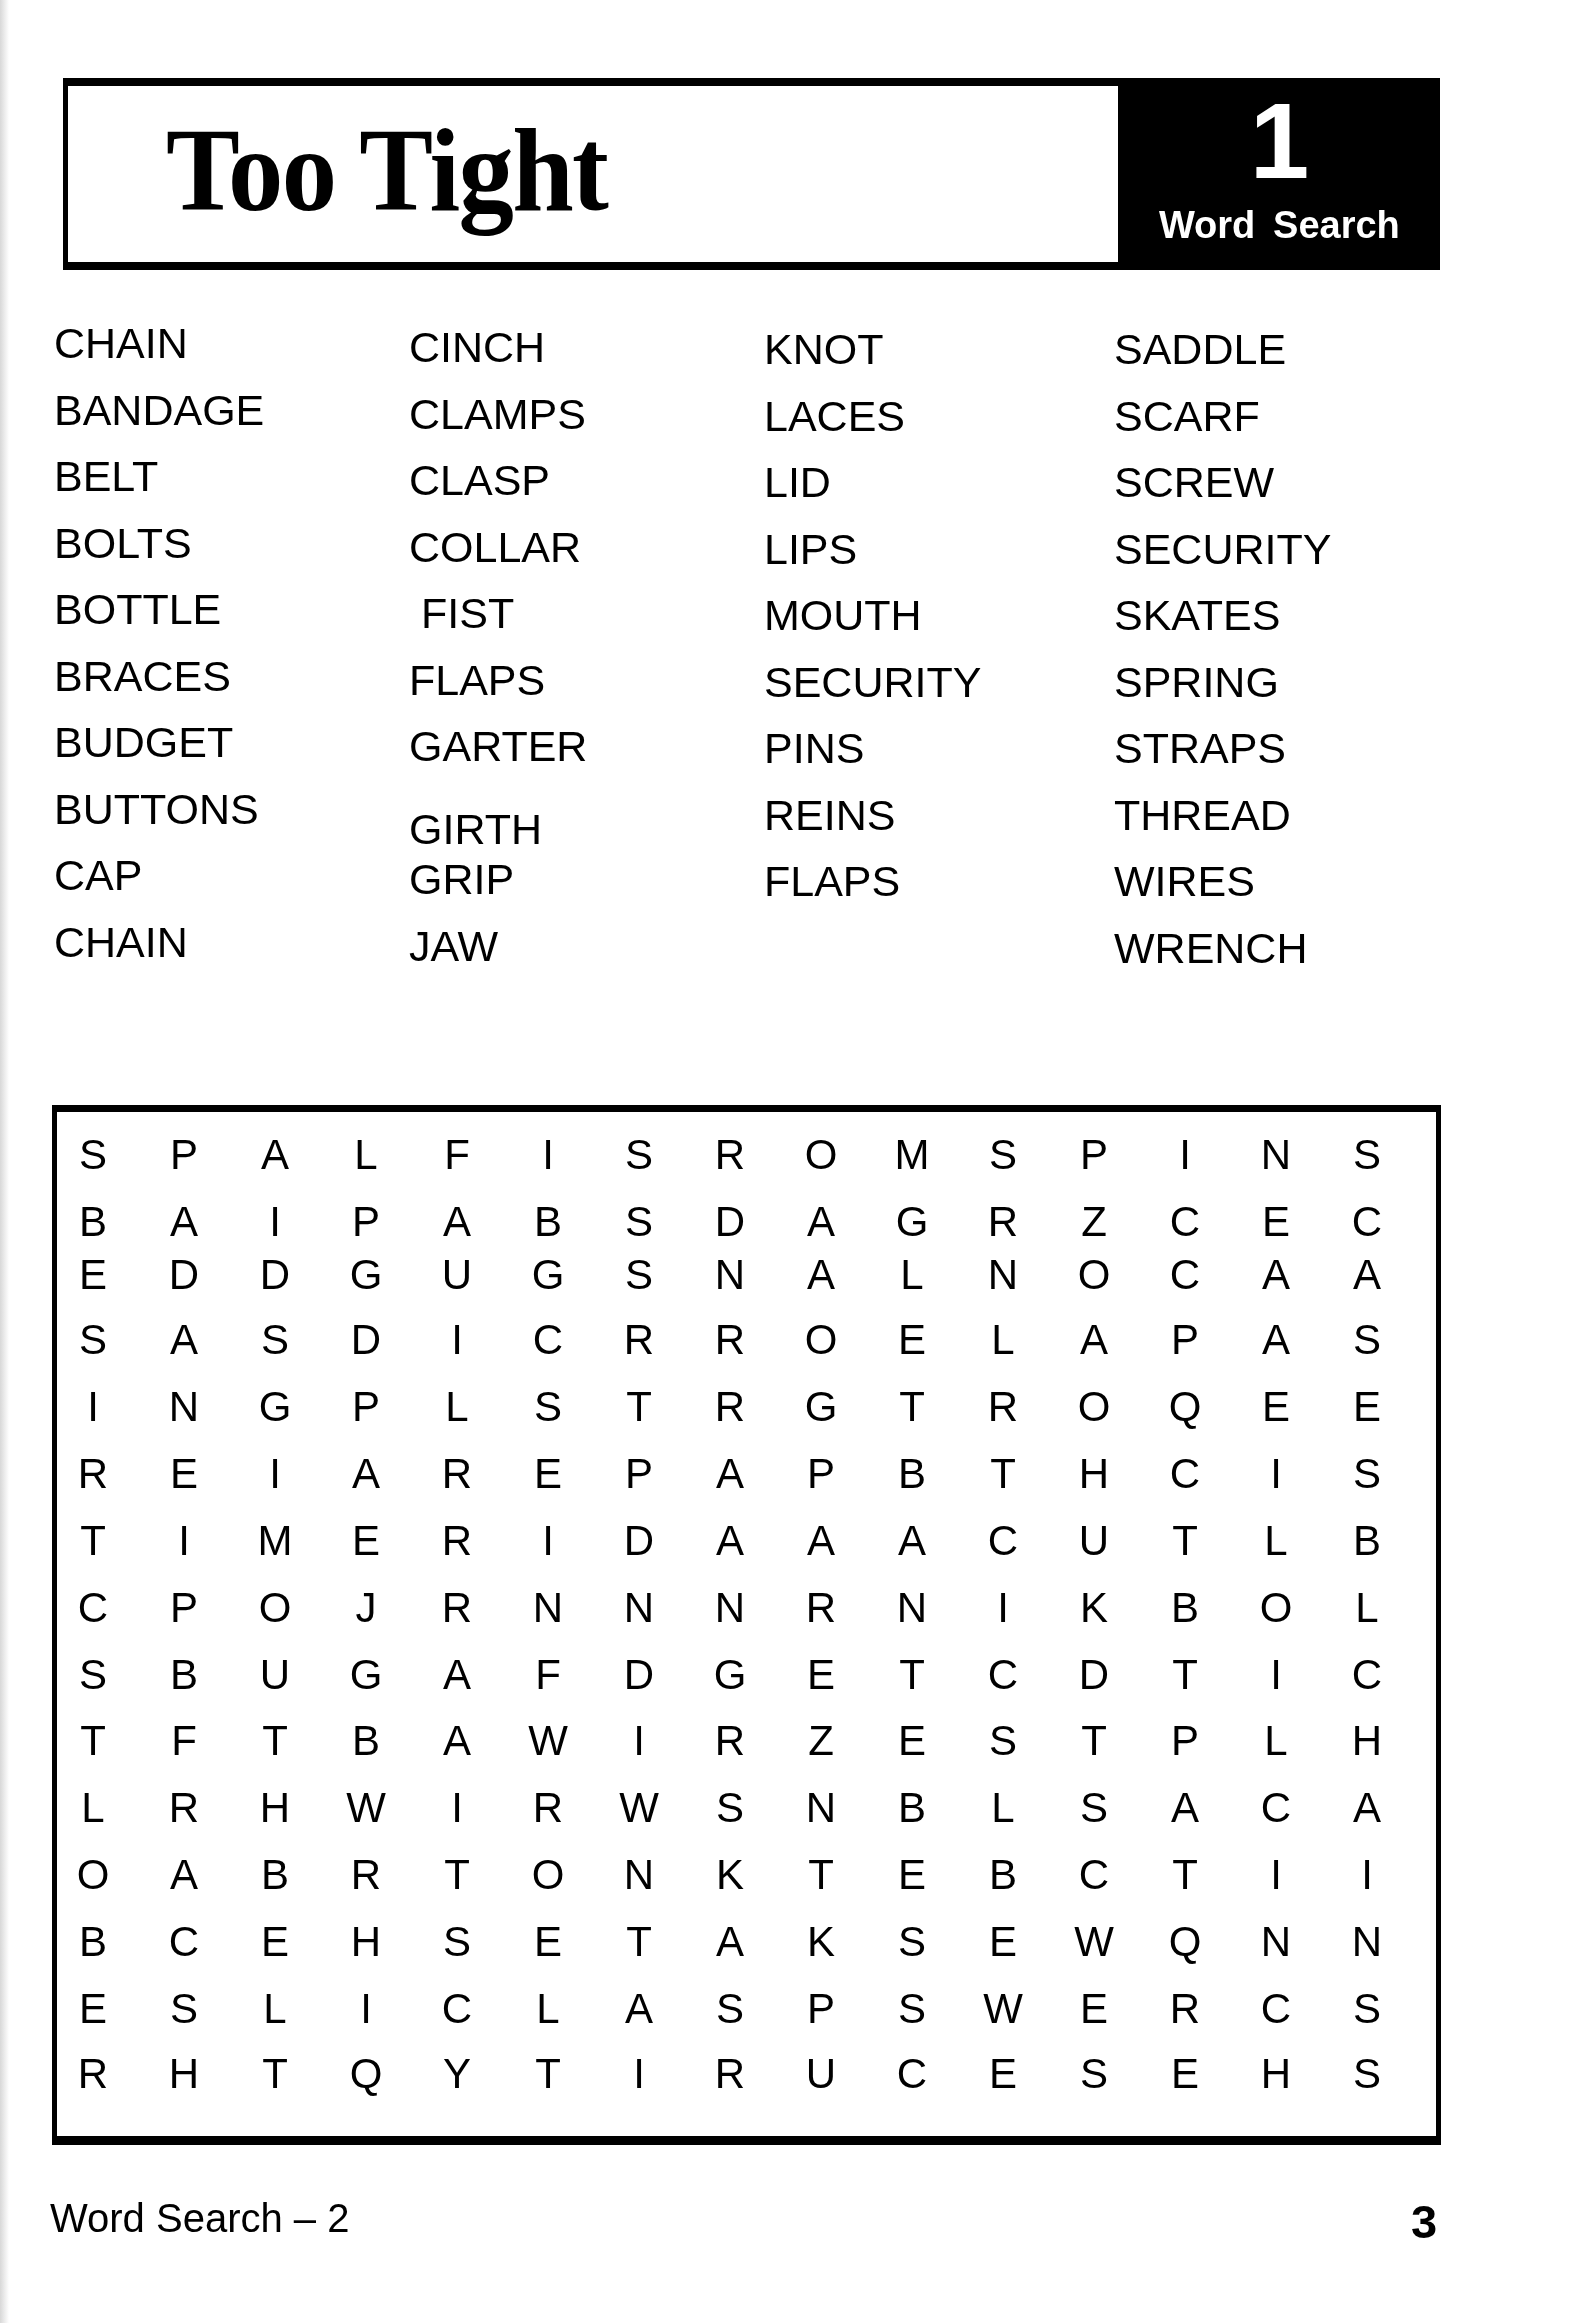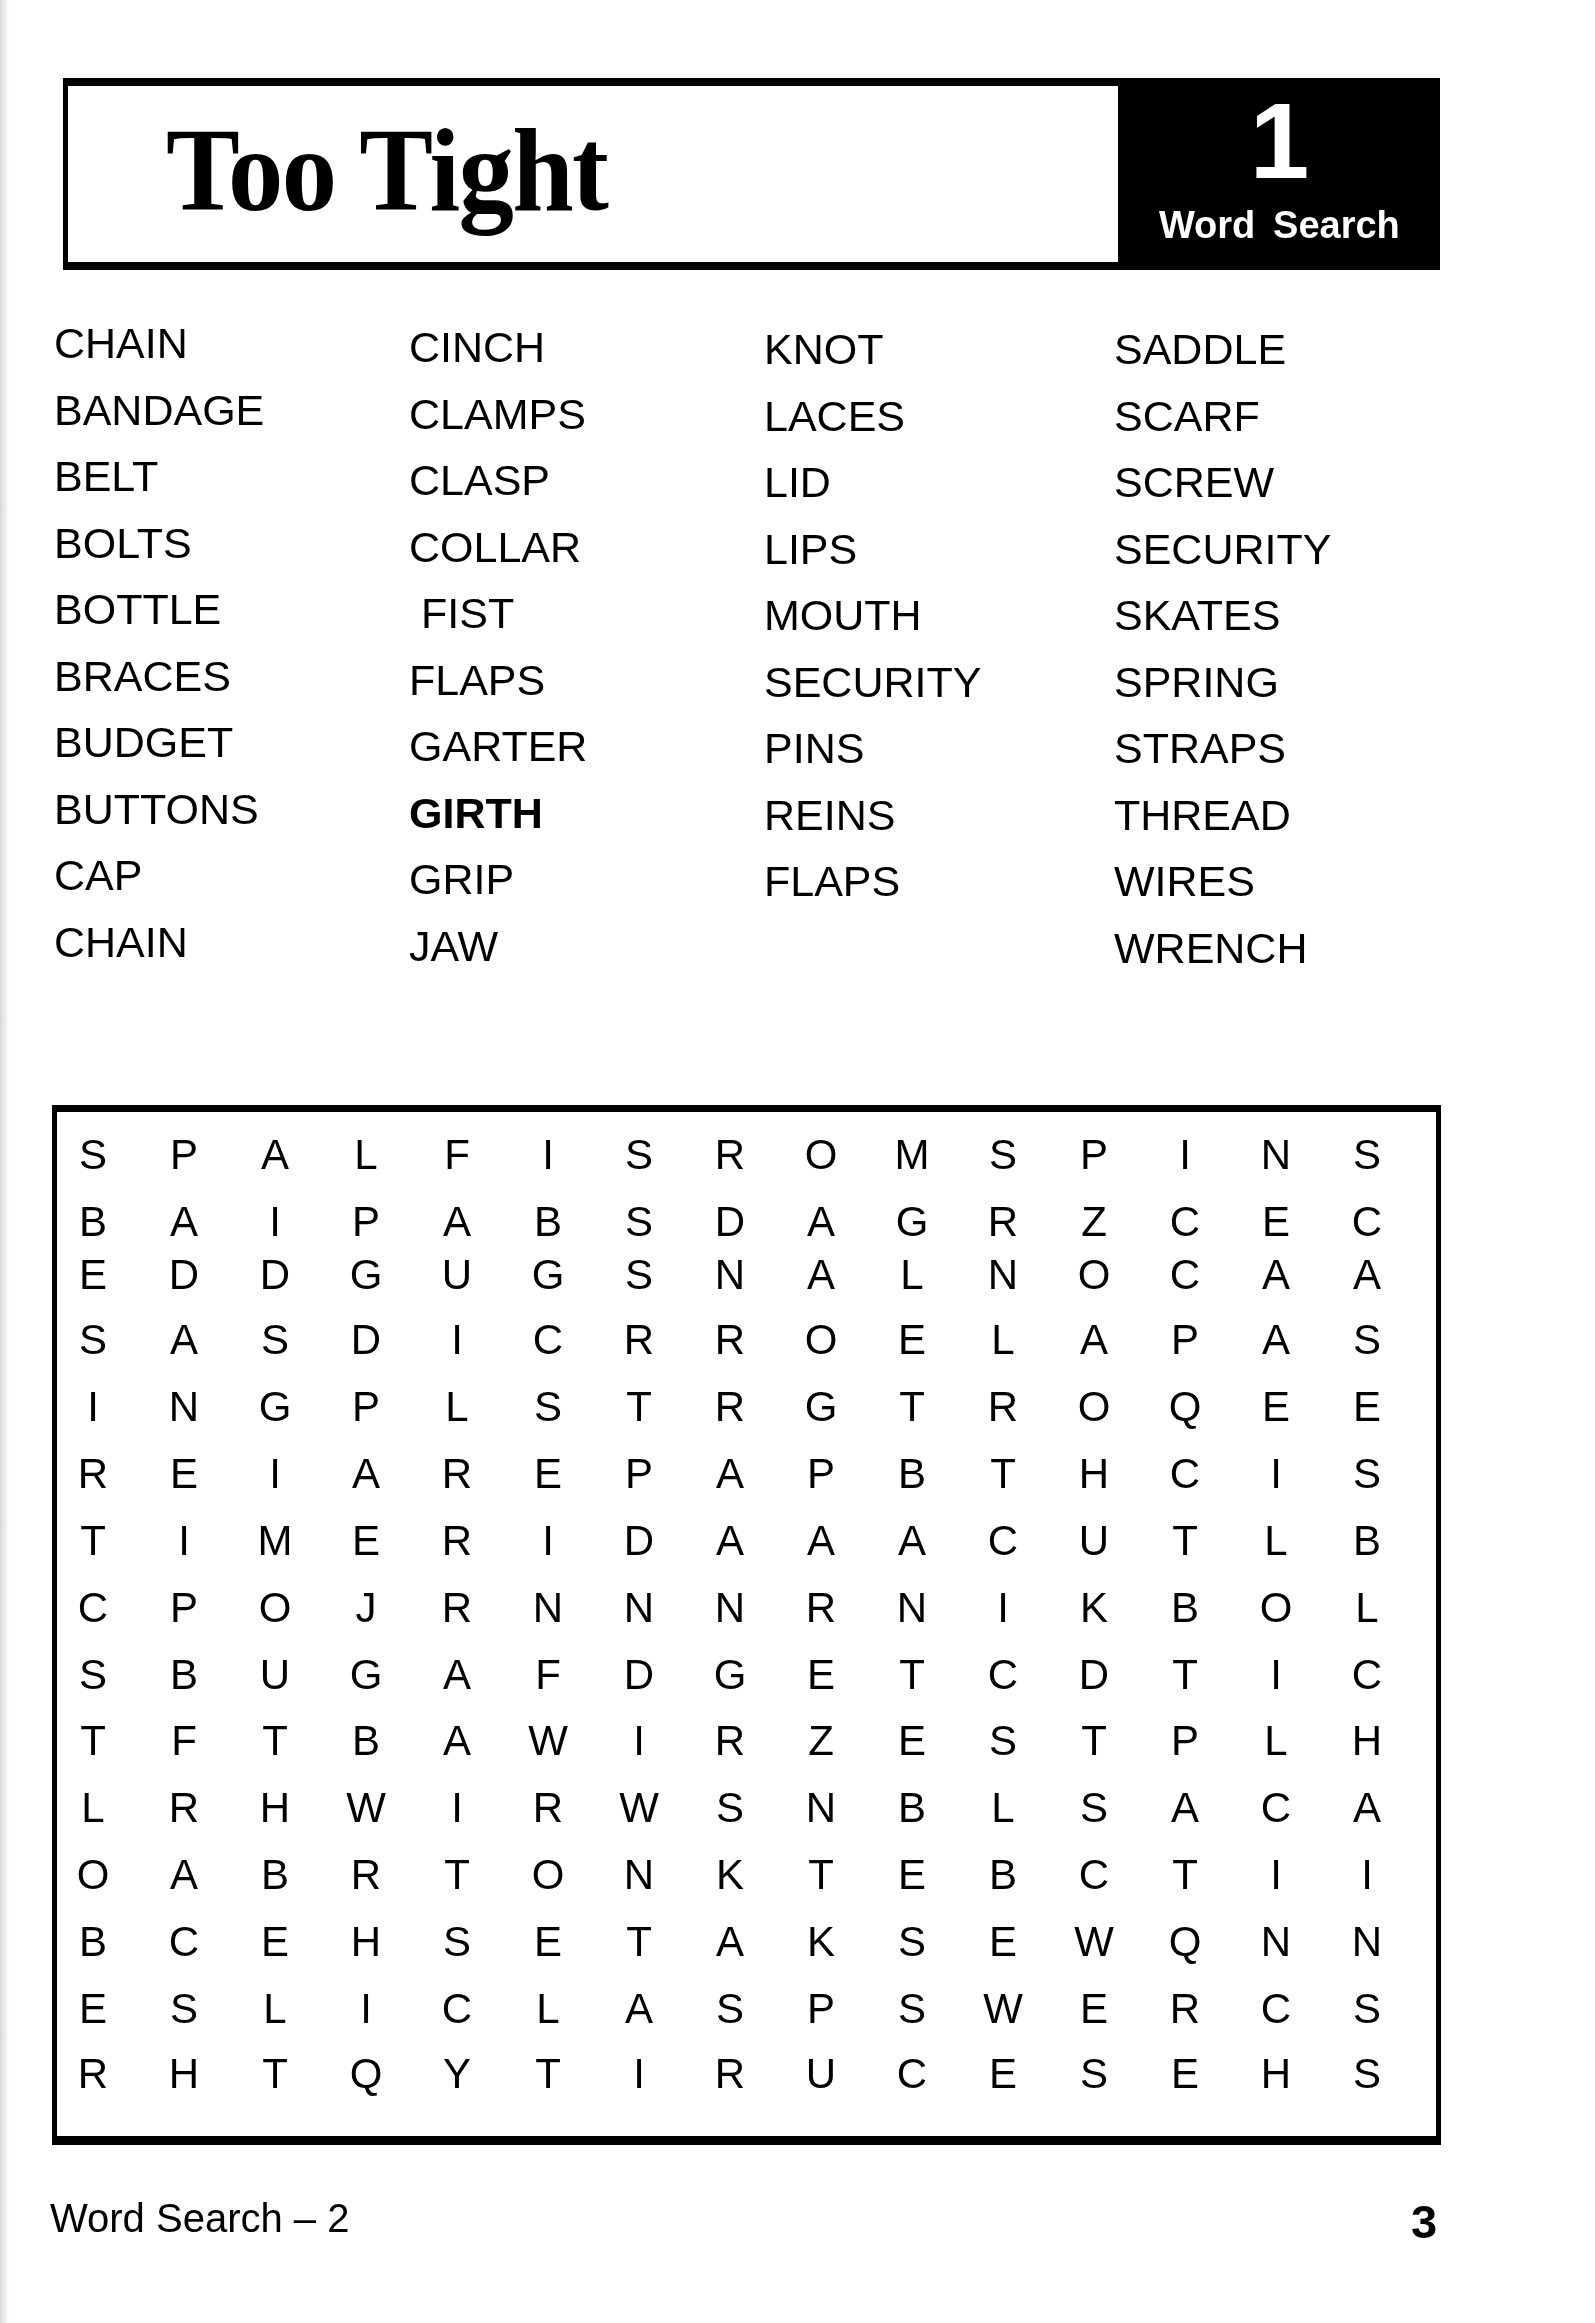--- a/index.html
+++ b/index.html
@@ -92,21 +92,21 @@
       <div class="word" style="top: 599px;">CHAIN</div>
     </div>
     <div class="word-col" style="left: 409px; top: 322px;">
       <div class="word" style="top: 0px;">CINCH</div>
       <div class="word" style="top: 67px;">CLAMPS</div>
       <div class="word" style="top: 133px;">CLASP</div>
       <div class="word" style="top: 200px;">COLLAR</div>
       <div class="word" style="top: 266px; margin-left: 12px;">FIST</div>
       <div class="word" style="top: 333px;">FLAPS</div>
       <div class="word" style="top: 399px;">GARTER</div>
-      <div class="word" style="top: 466px; font-weight: bold;">GIRTH</div>
+      <div class="word" style="top: 482px;">GIRTH</div>
       <div class="word" style="top: 532px;">GRIP</div>
       <div class="word" style="top: 599px;">JAW</div>
     </div>
     <div class="word-col" style="left: 764px; top: 324px;">
       <div class="word" style="top: 0px;">KNOT</div>
       <div class="word" style="top: 67px;">LACES</div>
       <div class="word" style="top: 133px;">LID</div>
       <div class="word" style="top: 200px;">LIPS</div>
       <div class="word" style="top: 266px;">MOUTH</div>
       <div class="word" style="top: 333px;">SECURITY</div>

